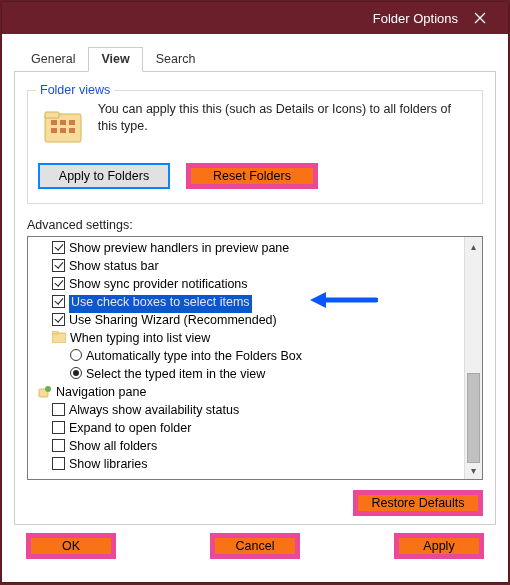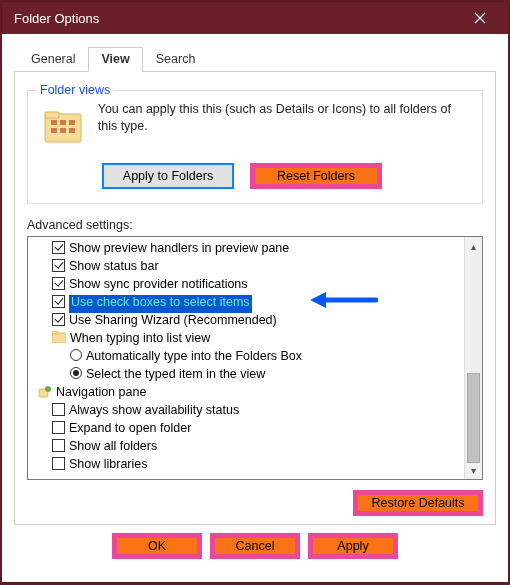--- a/index.html
+++ b/index.html
@@ -1,52 +1,52 @@
 <!DOCTYPE html>
 <html><head>
 <meta charset="utf-8">
 <style>
   * { box-sizing: border-box; font-family: "Segoe UI", Tahoma, sans-serif; font-size: 12.5px; }
   body { margin: 0; background: #6b1f2a; width: 510px; height: 585px; overflow: hidden; }
   .window { width: 506px; height: 580px; margin: 2px; background: #fff; display: flex; flex-direction: column; box-shadow: 0 0 3px rgba(0,0,0,0.5); }
-  .titlebar { height: 32px; background: #6b1f2a; color: #fff; display: flex; align-items: center; padding: 0 6px 0 12px; }
+  .titlebar { height: 32px; background: #6b1f2a; color: #fff; display: flex; align-items: center; padding: 0 6px 0 12px; text-align: right; }
   .titlebar .title { flex: 1; font-size: 13px; }
   .close-btn { width: 44px; height: 28px; display: flex; align-items: center; justify-content: center; cursor: pointer; }
   .close-btn svg { stroke: #fff; }
   .content { flex: 1; background: #fff; padding: 12px 12px 10px 12px; display: flex; flex-direction: column; }
   .tabs { display: flex; border-bottom: 1px solid #ccc; padding-left: 4px; }
   .tab { padding: 4px 12px 5px; border: 1px solid transparent; border-bottom: none; margin-right: 0; cursor: pointer; position: relative; bottom: -1px; color: #333; }
   .tab.active { border-color: #ccc; background: #fff; border-bottom: 1px solid #fff; font-weight: bold; }
   .panel { border: 1px solid #ccc; border-top: none; padding: 12px 12px 8px; flex-shrink: 0; }
   .group { border: 1px solid #dcdcdc; padding: 10px 10px 14px; position: relative; margin-top: 6px; }
   .group-title { position: absolute; top: -8px; left: 8px; background: #fff; padding: 0 4px; color: #1d4ed8; }
   .folderviews-row { display: flex; gap: 10px; align-items: flex-start; }
   .folder-icon-wrap { width: 54px; height: 50px; display:flex; align-items:center; justify-content:center; margin-top:2px; }
   .fv-text { color: #222; line-height: 1.35; }
-  .fv-buttons { display: flex; gap: 16px; margin-top: 10px; margin-left: 64px; }
+  .fv-buttons { display: flex; gap: 16px; margin-top: 10px; }
   .btn { height: 26px; min-width: 132px; border: 5px solid #ec4899; background: #f97316; display: inline-flex; align-items: center; justify-content: center; cursor: pointer; padding: 0 10px; }
   .btn.primary { border: 2px solid #0a84ff; background: #e1e1e1; }
   .adv-label { margin-top: 14px; color: #222; }
   .listbox { margin-top: 4px; border: 1px solid #7a7a7a; height: 244px; display: flex; }
   .list-inner { flex: 1; overflow: hidden; padding: 4px 2px 4px 2px; }
   .scrollbar { width: 18px; background: #f0f0f0; border-left: 1px solid #ddd; position: relative; }
   .scroll-arrow { height: 18px; width: 100%; display:flex; align-items:center; justify-content:center; color:#555; font-size:10px; cursor:pointer; }
   .scroll-thumb { position:absolute; left:2px; right:2px; top:136px; height:90px; background:#c0c0c0; border:1px solid #a8a8a8; cursor:pointer; }
   .row { display:flex; height:18px; padding-left: 22px; gap:4px; cursor:default; }
   .row.indent1 { padding-left: 40px; }
   .row .chk { width:13px; height:13px; border:1px solid #333; display:flex; align-items:center; justify-content:center; background:#fff; flex-shrink:0; cursor:pointer; }
   .row .chk.checked::after { content:""; width:7px; height:4px; border-left:1.6px solid #222; border-bottom:1.6px solid #222; transform: rotate(-50deg) translate(1px,-1px); }
   .row .radio { width:12px; height:12px; border:1px solid #333; border-radius:50%; background:#fff; flex-shrink:0; display:flex; align-items:center; justify-content:center; cursor:pointer; }
   .row .radio.sel::after { content:""; width:6px; height:6px; background:#222; border-radius:50%; }
   .row .txt { white-space: nowrap; }
-  .row.highlight .txt { background:#0a57d0; color:#5eead4; padding:0 2px; }
+  .row.highlight .txt { background:#0a57d0; color:#e5e5e5; padding:0 2px; }
   .nav-icon { width:14px; height:14px; flex-shrink:0; display:inline-block; }
   .li-folder { width:14px; height:12px; flex-shrink:0; }
   .restore-row { display:flex; justify-content:flex-end; margin-top:10px; }
-  .dialog-buttons { display:flex; justify-content:center; gap:8px; padding: 8px 12px 0; }
+  .dialog-buttons { display:flex; justify-content:space-between; gap:8px; padding: 8px 12px 0; }
   .dialog-buttons .btn { min-width: 90px; }
   .arrow-annot { position:absolute; pointer-events:none; }
 </style>
 </head>
 <body>
 
 <div class="window">
   <div class="titlebar">
     <span class="title">Folder Options</span>
     <div class="close-btn">

